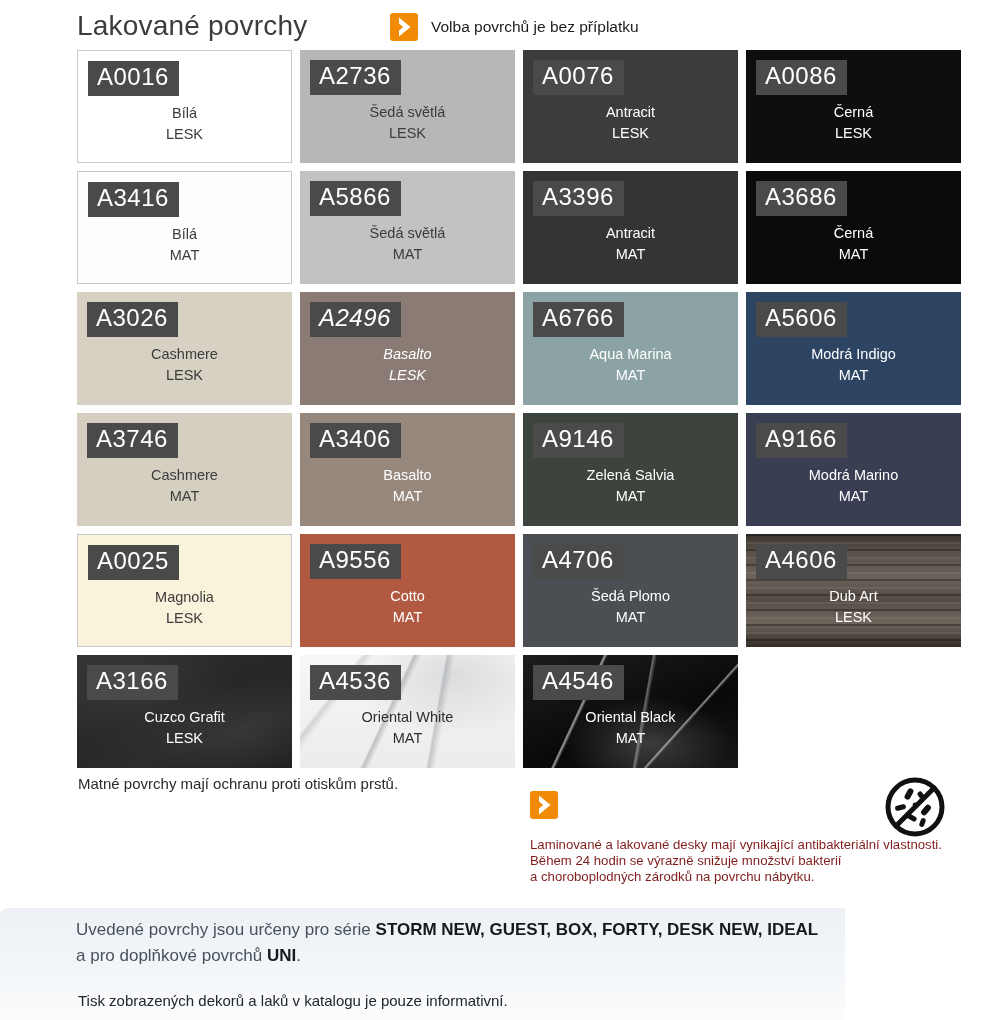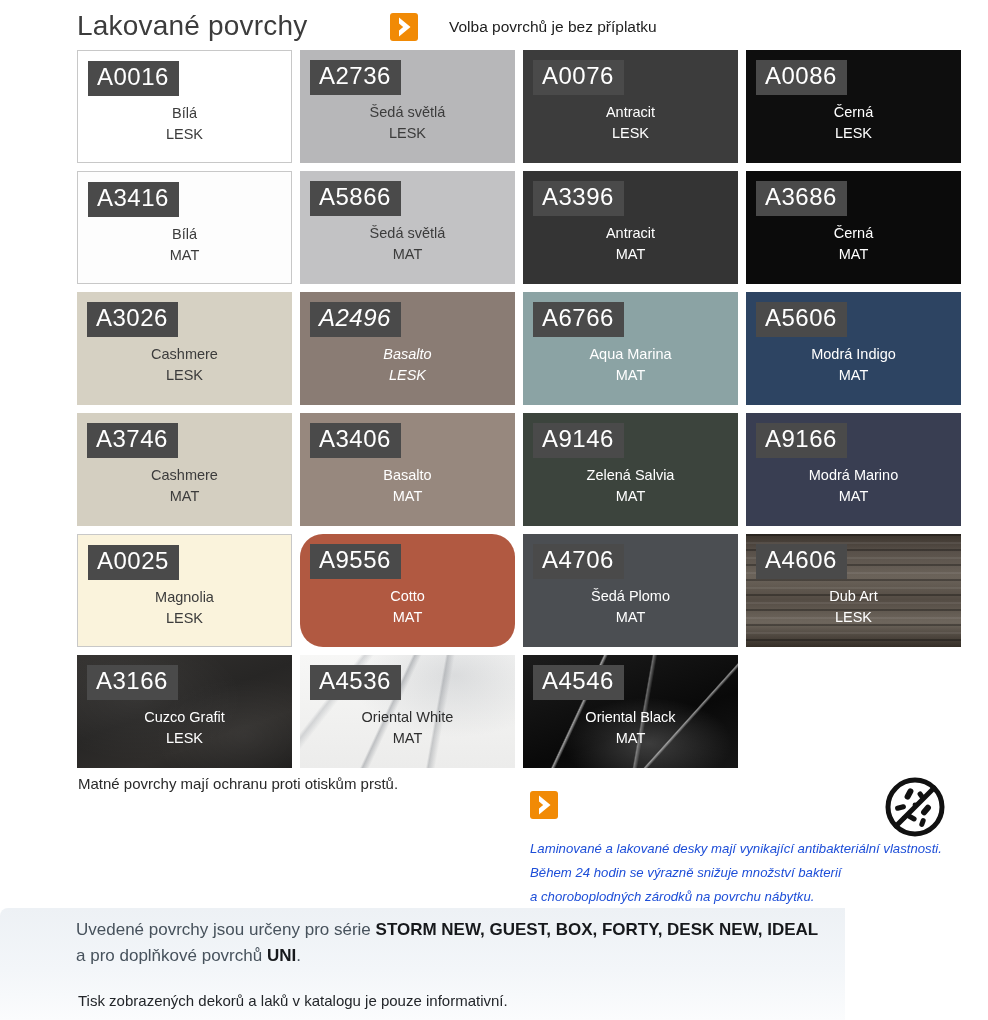--- a/index.html
+++ b/index.html
@@ -3,21 +3,21 @@
 <meta charset="utf-8">
 <style>
   * { margin:0; padding:0; box-sizing:border-box; }
   html,body { width:988px; height:1020px; background:#ffffff; overflow:hidden;
     font-family:"Liberation Sans", sans-serif; }
   .page { position:relative; width:988px; height:1020px; }
 
   .page-title { position:absolute; left:77px; top:10px; font-size:28px; font-weight:400;
     color:#3c3c3c; letter-spacing:0.2px; }
 
-  .promo { position:absolute; left:390px; top:13px; display:flex; align-items:center; gap:31px; }
+  .promo { position:absolute; left:390px; top:13px; display:flex; align-items:center; gap:13px; }
   .arrow-box { width:28px; height:28px; background:#f18a05; border-radius:3px;
     display:flex; align-items:center; justify-content:center; flex:0 0 auto; }
   .promo-label { font-size:15.5px; color:#1d1d1d; }
 
   .grid { position:absolute; left:77px; top:50px; width:885px;
     display:grid; grid-template-columns:repeat(4,215px); grid-auto-rows:113px; gap:8px; }
   .swatch { position:relative; width:215px; height:113px; overflow:hidden; }
   .swatch.bordered { border:1px solid #c8c8c8; }
   .badge { position:absolute; left:10px; top:10px; background:#4a4a4a; color:#ffffff;
     font-size:24px; line-height:1.15; padding:2px 10px 5px 9px; letter-spacing:0.5px; }
@@ -48,21 +48,21 @@
       linear-gradient(100deg, transparent 55%, rgba(255,255,255,0.38) 55.6%, transparent 57.2%),
       linear-gradient(132deg, transparent 70%, rgba(255,255,255,0.55) 70.5%, transparent 71.6%),
       radial-gradient(ellipse 130px 70px at 58% 78%, rgba(255,255,255,0.20), transparent 65%),
       linear-gradient(160deg, #1d1d1d, #090909 60%, #171717); }
 
   .fingerprint-note { position:absolute; left:78px; top:775px; font-size:15px; color:#2a2a2a; }
 
   .anti-head { position:absolute; left:530px; top:791px; display:flex; align-items:center; gap:15px; }
   .anti-title { font-size:18px; color:#262626; }
   .anti-text { position:absolute; left:530px; top:837px; width:452px; font-size:13.2px;
-    line-height:24px; color:#1d4ed8; white-space:pre-line;font-style:italic; }
+    line-height:16px; color:#7f1d1d; white-space:pre-line; }
   .bacteria { position:absolute; left:882px; top:774px; }
 
   .footer-band { position:absolute; left:0; top:908px; width:845px; height:112px;
     background:linear-gradient(180deg, #edf1f5 0%, #f3f6f9 55%, #fbfcfd 100%);
     border-radius:8px 0 0 0; }
   .footer-series { position:absolute; left:76px; top:917px; font-size:17px; line-height:26px;
     color:#47525c; }
   .footer-series b { color:#17191c; font-weight:700; }
   .footer-note { position:absolute; left:78px; top:992px; font-size:15px; color:#23262a; }
 </style>
@@ -195,21 +195,21 @@
         <div>MAT</div>
       </div>
     </div>
       <div class="swatch bordered" style="background: rgb(250, 243, 220); color: rgb(60, 60, 60);">
       <span class="badge">A0025</span>
       <div class="labels">
         <div>Magnolia</div>
         <div>LESK</div>
       </div>
     </div>
-      <div class="swatch" style="background: rgb(177, 89, 65); color: rgb(255, 255, 255); border-radius: 23px;">
+      <div class="swatch" style="background: rgb(177, 89, 65); color: rgb(255, 255, 255);">
       <span class="badge">A9556</span>
       <div class="labels">
         <div>Cotto</div>
         <div>MAT</div>
       </div>
     </div>
       <div class="swatch" style="background: rgb(75, 78, 82); color: rgb(255, 255, 255);">
       <span class="badge">A4706</span>
       <div class="labels">
         <div>Šedá Plomo</div>

